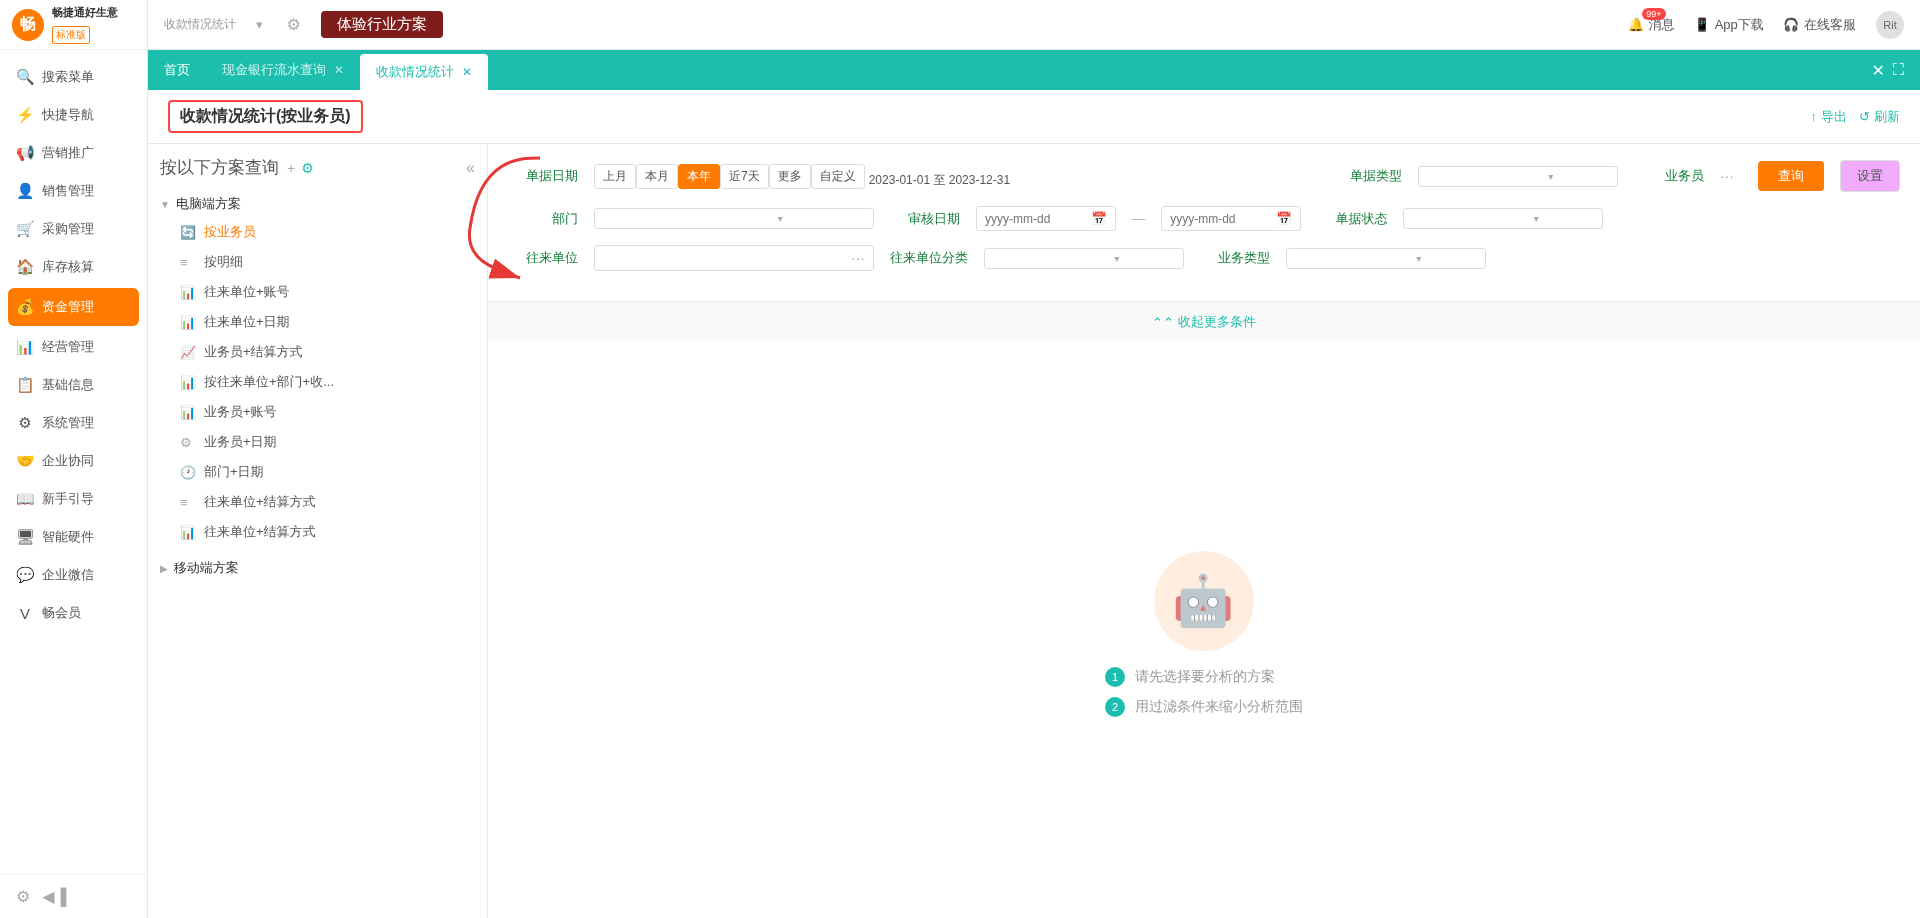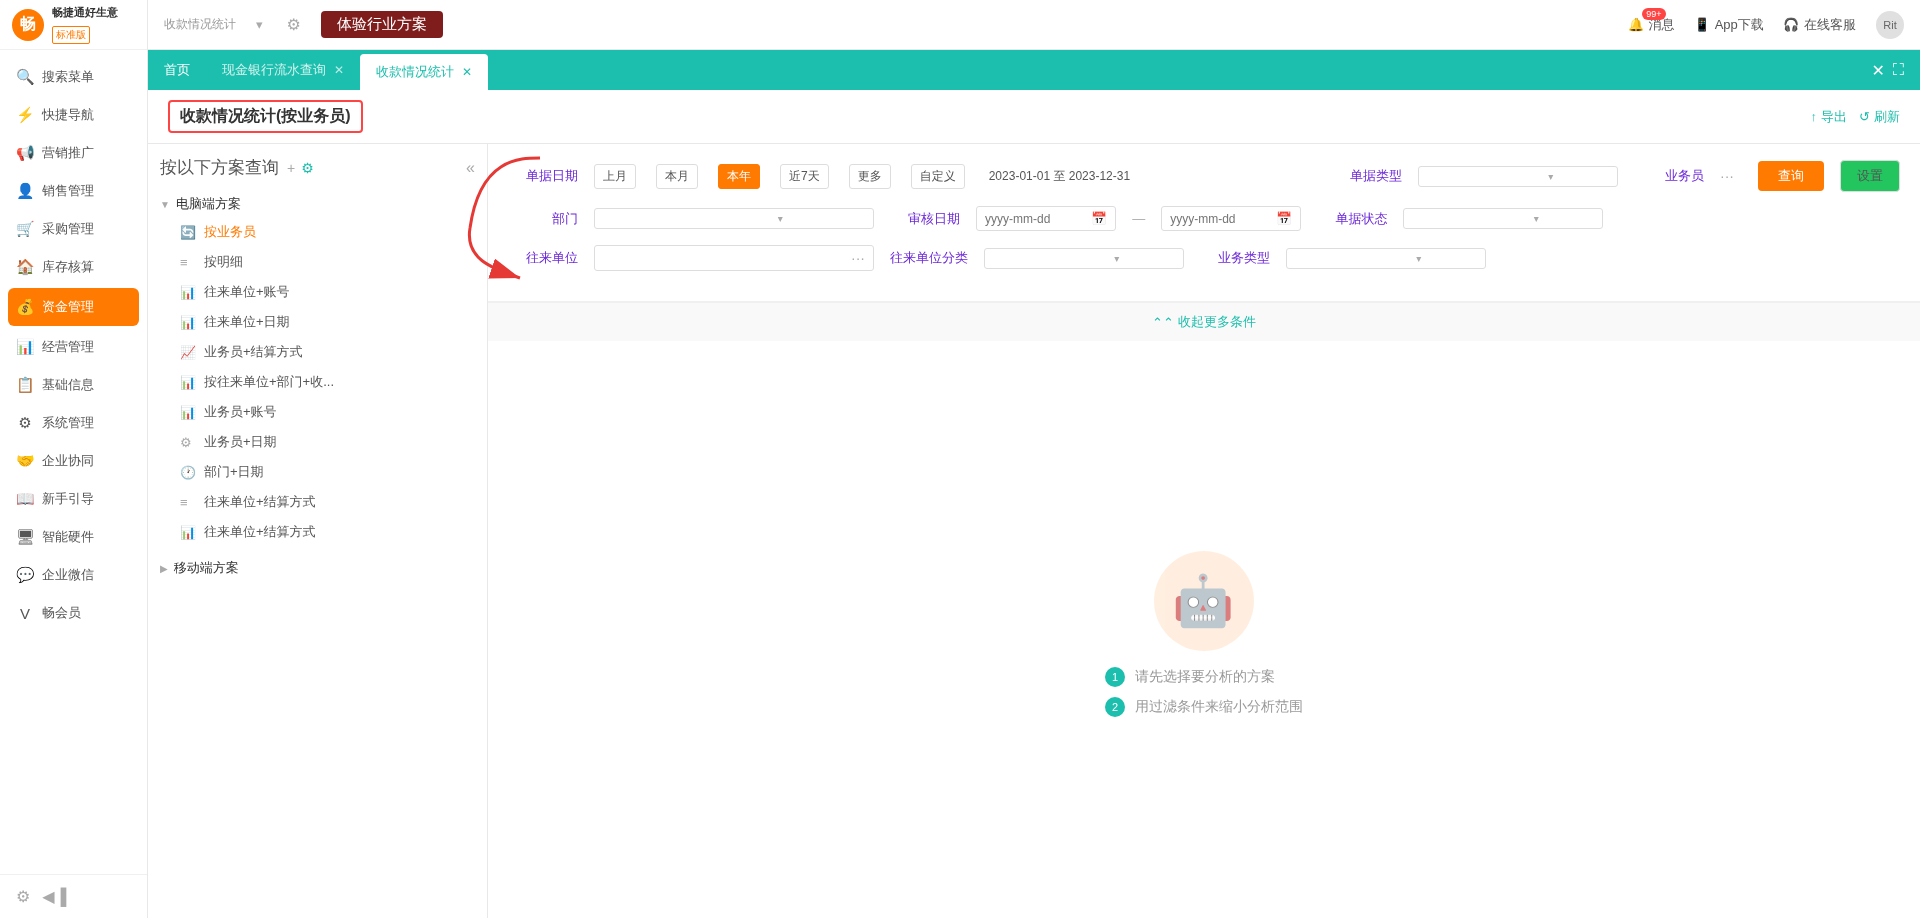--- a/index.html
+++ b/index.html
@@ -119,22 +119,22 @@
       color: #555; font-size: 13px; cursor: pointer; border-radius: 4px;
     }
     .scheme-item.active { color: #ff7a00; }
     .scheme-item .item-icon { font-size: 13px; color: #aaa; width: 16px; }
     .scheme-item.active .item-icon { color: #ff7a00; }
 
     
     .right-panel { flex: 1; background: #fff; display: flex; flex-direction: column; }
     .filter-area { padding: 16px 20px; border-bottom: 1px solid #f0f0f0; }
     .filter-row { display: flex; align-items: center; gap: 16px; margin-bottom: 14px; }
-    .filter-label { color: #6d28d9; font-size: 13px; white-space: nowrap; min-width: 70px; text-align: right; }
-    .filter-date-group { display: flex; align-items: center; gap: 20px; }
+    .filter-label { color: #15803d; font-size: 13px; white-space: nowrap; min-width: 70px; text-align: right; }
+    .filter-date-group { display: flex; align-items: flex-end; gap: 0; }
     .date-btn {
       padding: 3px 8px; border: 1px solid #ddd; border-radius: 3px;
       background: #fff; color: #555; font-size: 12px; cursor: pointer;
     }
     .date-btn.active { background: #ff7a00; color: #fff; border-color: #ff7a00; }
     .date-range { color: #555; font-size: 12px; margin-left: 4px; }
     .filter-select {
       display: flex; align-items: center; border: 1px solid #ddd; border-radius: 3px;
       padding: 4px 8px; min-width: 180px; cursor: pointer; background: #fff;
     }
@@ -146,21 +146,21 @@
     }
     .filter-date-input input { border: none; outline: none; color: #999; font-size: 12px; background: transparent; width: 90px; }
     .date-dash { color: #aaa; }
     .date-icon { color: #aaa; font-size: 13px; cursor: pointer; }
     .dots-btn { color: #aaa; cursor: pointer; font-size: 14px; }
     .query-btn {
       background: #ff7a00; color: #fff; border: none; border-radius: 4px;
       padding: 6px 20px; font-size: 13px; cursor: pointer;
     }
     .settings-btn {
-      background: #22c55e; color: #555; border: 1px solid #ddd; border-radius: 4px;
+      background: #f0abfc; color: #555; border: 1px solid #ddd; border-radius: 4px;
       padding: 6px 16px; font-size: 13px; cursor: pointer;
     }
 
     .collapse-bar {
       display: flex; align-items: center; justify-content: center;
       padding: 10px; color: #1cbfad; cursor: pointer; font-size: 13px; gap: 4px;
       background: #f9f9f9; border-top: 1px solid #f0f0f0;
     }
 
     

